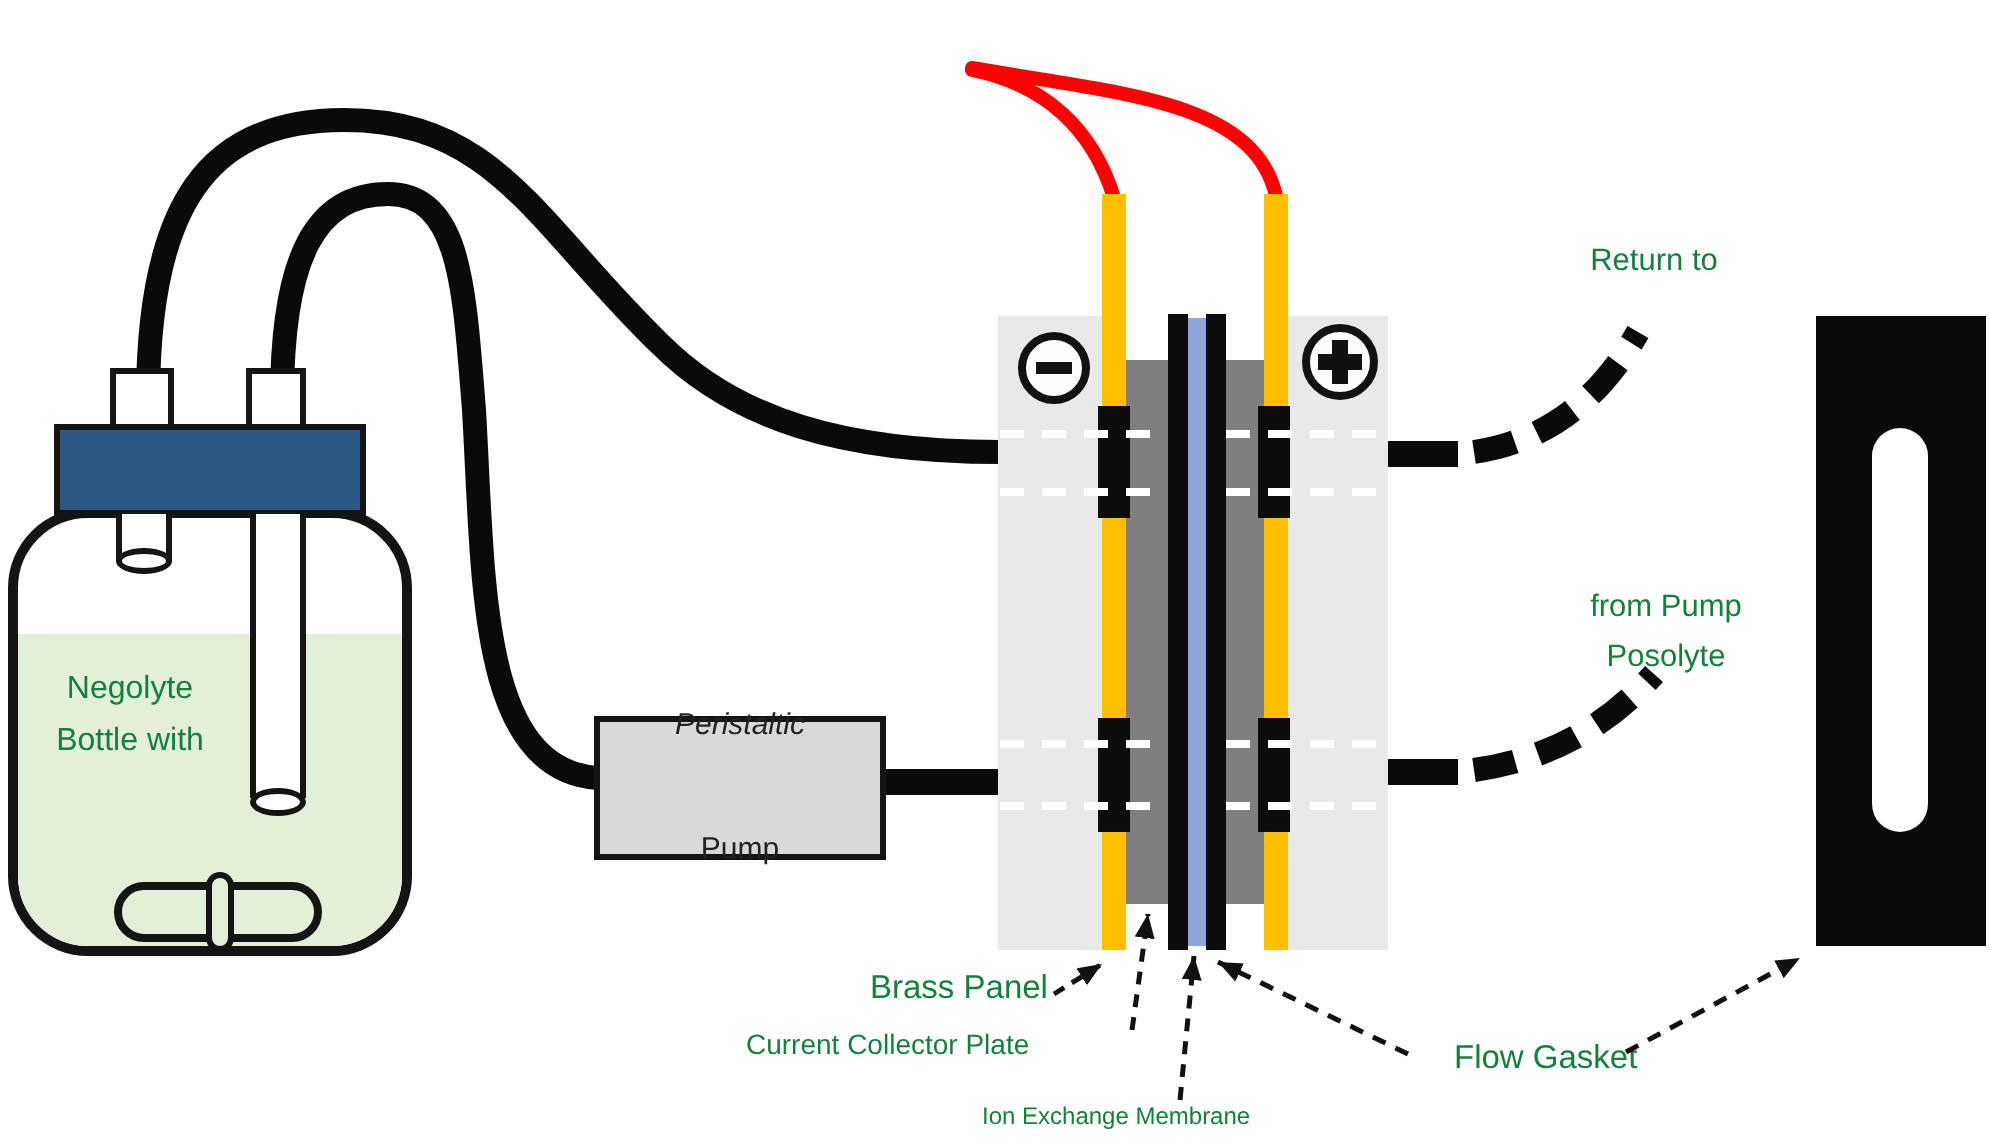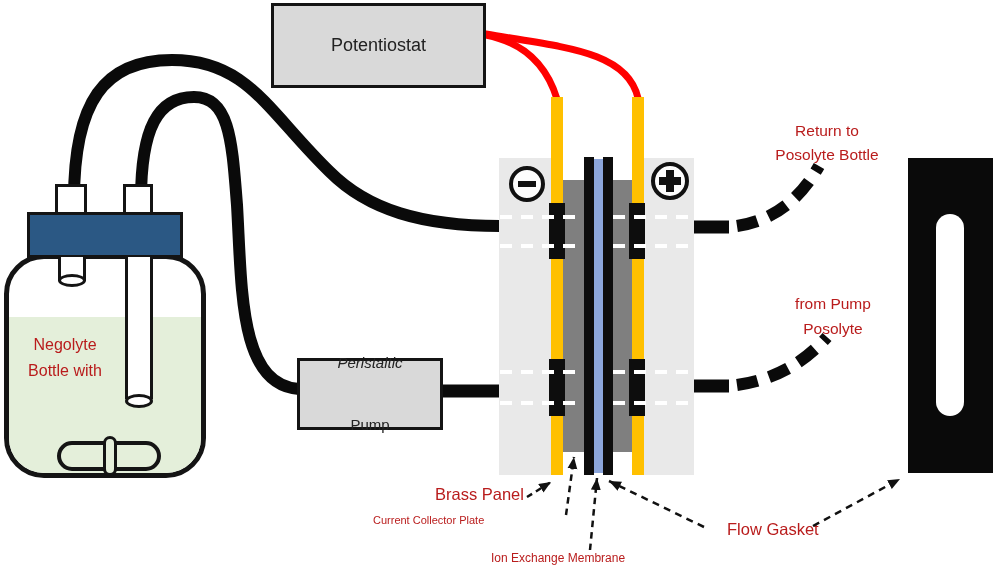--- a/index.html
+++ b/index.html
@@ -1,21 +1,21 @@
 <!DOCTYPE html>
 <html><head>
 <meta charset="utf-8">
 <style>
   html,body{margin:0;padding:0;background:#fff;}
   .stage{position:relative;width:995px;height:574px;background:#fff;overflow:hidden;
          font-family:"Liberation Sans",sans-serif;color:#222;}
   .abs{position:absolute;box-sizing:border-box;}
   .box{background:#d9d9d9;border:3px solid #141414;display:flex;align-items:center;
        justify-content:center;text-align:center;}
-  .lbl{position:absolute;box-sizing:border-box;color:#b91c1c;white-space:nowrap;}
+  .lbl{position:absolute;box-sizing:border-box;color:#15803d;white-space:nowrap;}
   
   .endplate{background:#e9e9e9;}
   .brass{background:#ffc000;}
   .collector{background:#7f7f7f;}
   .gasketbar{background:#0d0d0d;}
   .membrane{background:#8ca6db;}
   .portblock{background:#0d0d0d;}
   .fdash{height:4px;background:repeating-linear-gradient(90deg,#ffffff 0 12px,rgba(255,255,255,0) 12px 21px);}
   
   .term{border:4px solid #111;border-radius:50%;background:#fdfdfd;}
@@ -109,42 +109,38 @@
   <div class="abs tube-end" style="left:125px;top:394px;width:28px;height:14px;"></div>
 
   <div class="abs stirbar" style="left:57px;top:441px;width:104px;height:30px;"></div>
   <div class="abs stirring" style="left:103px;top:436px;width:14px;height:40px;"></div>
 
   <div class="lbl" style="left:12px;top:332px;width:106px;text-align:center;font-size:16px;line-height:26px;white-space:normal;">
     <div>Negolyte</div>
     <div>Bottle with</div>
   </div>
 
-  <div class="abs box" style="left:271px;top:3px;width:215px;height:85px;">
-    <span style="font-size:18px;">Potentiostat</span>
-  </div>
 
   <div class="abs box" style="left:297px;top:358px;width:146px;height:72px;">
     <span style="font-size:15px;line-height:22px;">
       <span style="display:block;font-style:italic;">Peristaltic</span>
       <span style="display:block;margin-top:40px;">Pump</span>
     </span>
   </div>
 
   <div class="lbl" style="left:757px;top:119px;width:140px;text-align:center;font-size:15.5px;line-height:24px;">
     <div>Return to</div>
-    <div>Posolyte Bottle</div>
   </div>
   <div class="lbl" style="left:763px;top:291px;width:140px;text-align:center;font-size:15.5px;line-height:25px;">
     <div>from Pump</div>
     <div>Posolyte</div>
   </div>
 
   <div class="lbl" style="left:435px;top:485px;font-size:16.5px;">Brass Panel</div>
-  <div class="lbl" style="left:373px;top:514px;font-size:11px;">Current Collector Plate</div>
+  <div class="lbl" style="left:373px;top:514px;font-size:14px;">Current Collector Plate</div>
   <div class="lbl" style="left:491px;top:551px;font-size:12px;">Ion Exchange Membrane</div>
   <div class="lbl" style="left:727px;top:520px;font-size:16.5px;">Flow Gasket</div>
 
   <svg class="overlay" width="995" height="574" viewBox="0 0 995 574" style="pointer-events:none;">
     <path d="M 527 497 L 551 482" fill="none" stroke="#111" stroke-width="2.5" stroke-dasharray="6 4.5" marker-end="url(#ah)"></path>
     <path d="M 566 515 L 574 457" fill="none" stroke="#111" stroke-width="2.5" stroke-dasharray="6.5 5" marker-end="url(#ah)"></path>
     <path d="M 590 550 L 597 478" fill="none" stroke="#111" stroke-width="2.5" stroke-dasharray="6.5 5" marker-end="url(#ah)"></path>
     <path d="M 704 527 L 609 481" fill="none" stroke="#111" stroke-width="2.5" stroke-dasharray="7 5.5" marker-end="url(#ah)"></path>
     <path d="M 813 526 L 900 479" fill="none" stroke="#111" stroke-width="2.5" stroke-dasharray="7 5.5" marker-end="url(#ah)"></path>
   </svg>

